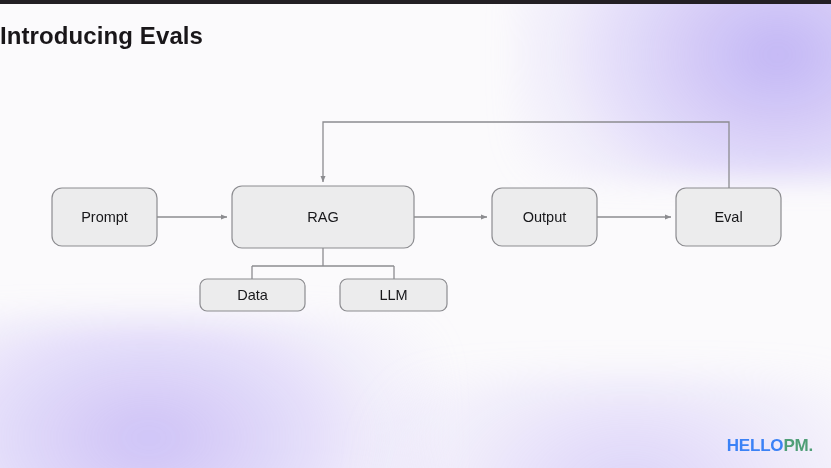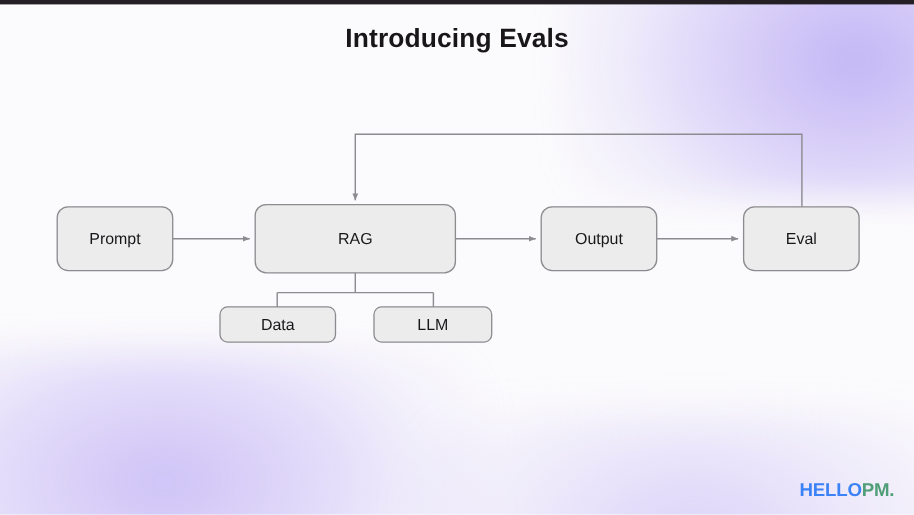--- a/index.html
+++ b/index.html
@@ -61,21 +61,20 @@
     width: 831px;
     height: 4px;
     background: #231f24;
   }
   
   .title {
     position: absolute;
     top: 22px;
     left: 0;
     width: 831px;
-    text-align: center;
     font-size: 24px;
     font-weight: 600;
     letter-spacing: 0.1px;
     color: #191619;
   }
   
   #diagram {
     position: absolute;
     top: 0;
     left: 0;

